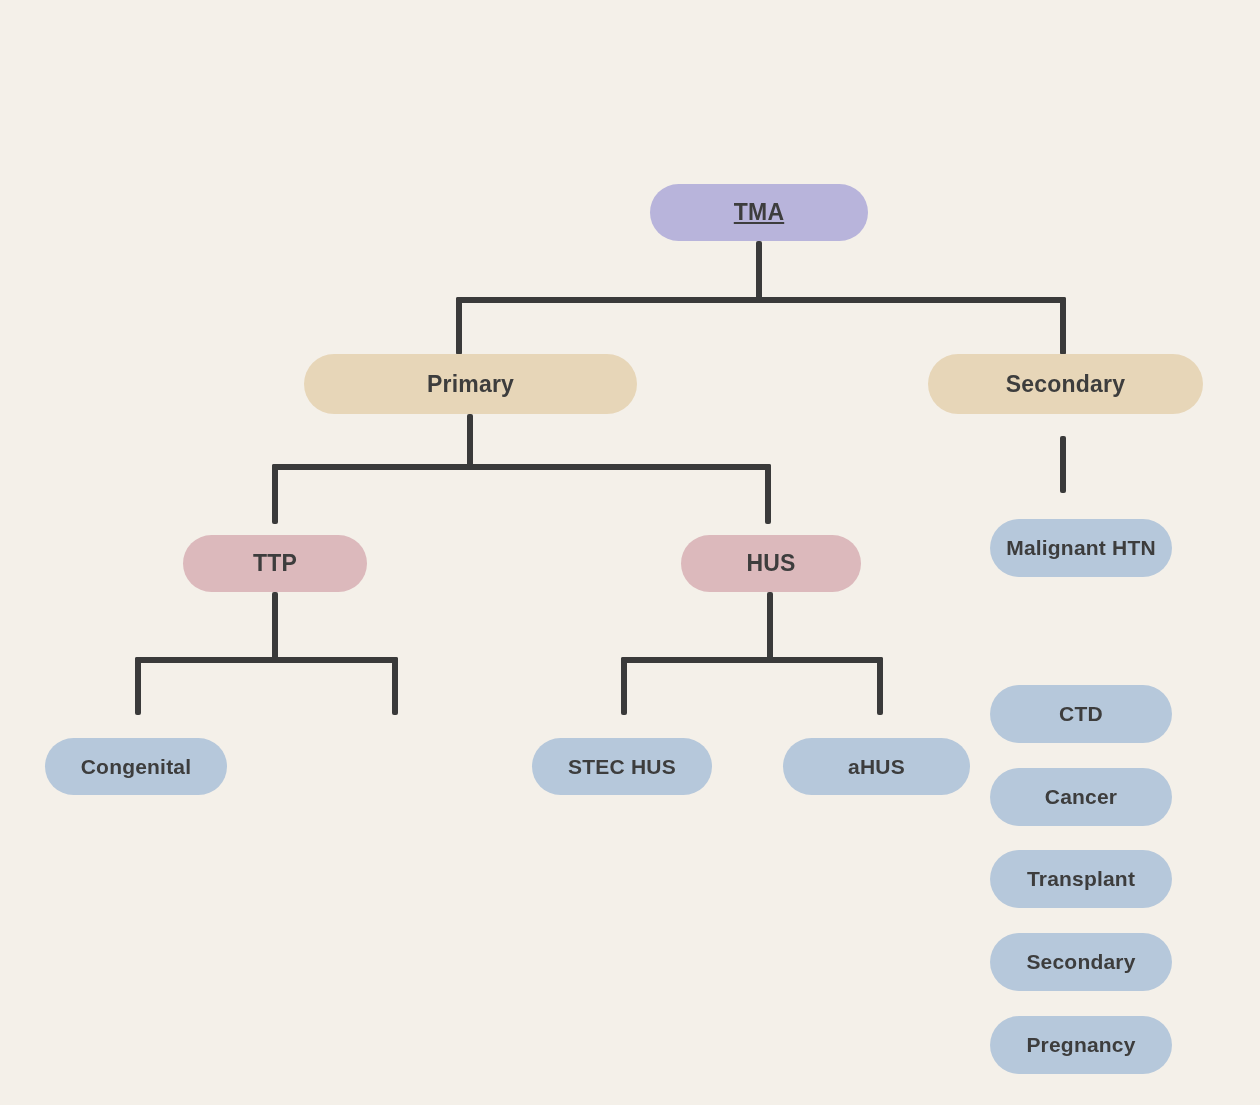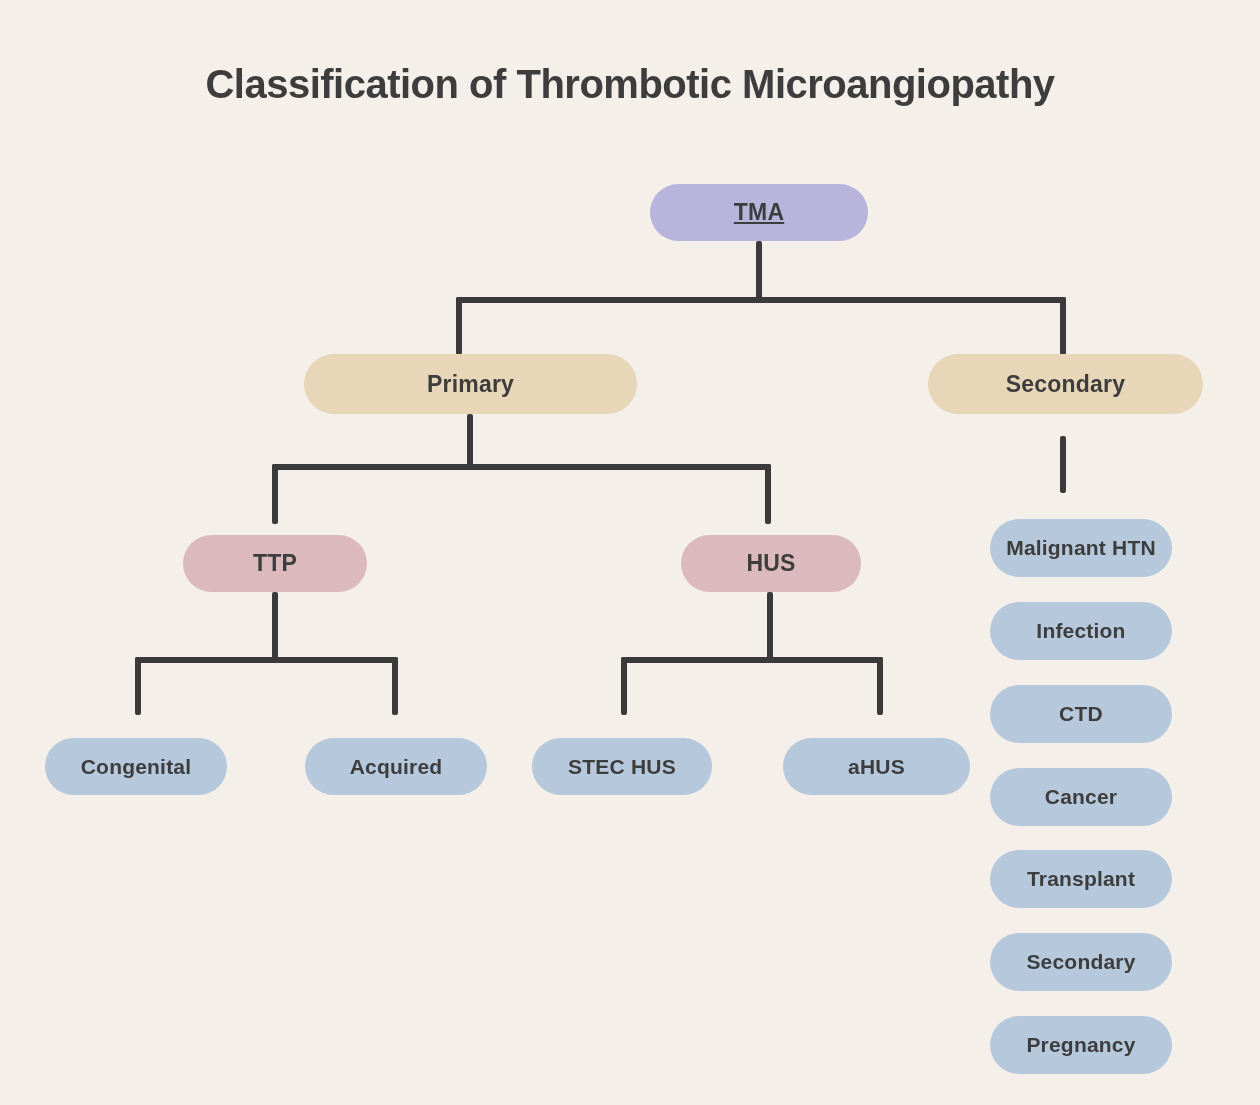--- a/index.html
+++ b/index.html
@@ -47,21 +47,20 @@
     position: absolute;
     background: var(--line, #3a3a3a);
     border-radius: 2px;
   }
 </style>
 </head>
 <body>
 
 <div class="canvas">
 
-  <h1 class="title">Classification of Thrombotic Microangiopathy</h1>
 
   <div class="line" style="left:756px; top:241px; width:6px;   height:62px;"></div>
   <div class="line" style="left:456px; top:297px; width:610px; height:6px;"></div>
   <div class="line" style="left:456px; top:297px; width:6px;   height:58px;"></div>
   <div class="line" style="left:1060px;top:297px; width:6px;   height:58px;"></div>
 
   <div class="line" style="left:467px; top:414px; width:6px;   height:56px;"></div>
   <div class="line" style="left:272px; top:464px; width:499px; height:6px;"></div>
   <div class="line" style="left:272px; top:464px; width:6px;   height:60px;"></div>
   <div class="line" style="left:765px; top:464px; width:6px;   height:60px;"></div>
@@ -80,25 +79,23 @@
 
   <div class="pill pill-root" style="left:650px; top:184px; width:218px; height:57px;">TMA</div>
 
   <div class="pill pill-l2" style="left:928px; top:354px; width:275px; height:60px;">Secondary</div>
   <div class="pill pill-l2" style="left:304px; top:354px; width:333px; height:60px;">Primary</div>
 
   <div class="pill pill-l3" style="left:183px; top:535px; width:184px; height:57px;">TTP</div>
   <div class="pill pill-l3" style="left:681px; top:535px; width:180px; height:57px;">HUS</div>
 
   <div class="pill pill-leaf" style="left:45px;  top:738px; width:182px; height:57px;">Congenital</div>
-  <div class="pill pill-leaf" style="left:305px; top:738px; width:182px; height:57px;">Acquired</div>
   <div class="pill pill-leaf" style="left:532px; top:738px; width:180px; height:57px;">STEC HUS</div>
   <div class="pill pill-leaf" style="left:783px; top:738px; width:187px; height:57px;">aHUS</div>
 
   <div class="pill pill-leaf" style="left:990px; top:519px;  width:182px; height:58px;">Malignant HTN</div>
-  <div class="pill pill-leaf" style="left:990px; top:602px;  width:182px; height:58px;">Infection</div>
   <div class="pill pill-leaf" style="left:990px; top:685px;  width:182px; height:58px;">CTD</div>
   <div class="pill pill-leaf" style="left:990px; top:768px;  width:182px; height:58px;text-align:right;">Cancer</div>
   <div class="pill pill-leaf" style="left:990px; top:850px;  width:182px; height:58px;">Transplant</div>
   <div class="pill pill-leaf" style="left:990px; top:933px;  width:182px; height:58px;">Secondary</div>
   <div class="pill pill-leaf" style="left:990px; top:1016px; width:182px; height:58px;">Pregnancy</div>
 
 </div>
 
 </body></html>

